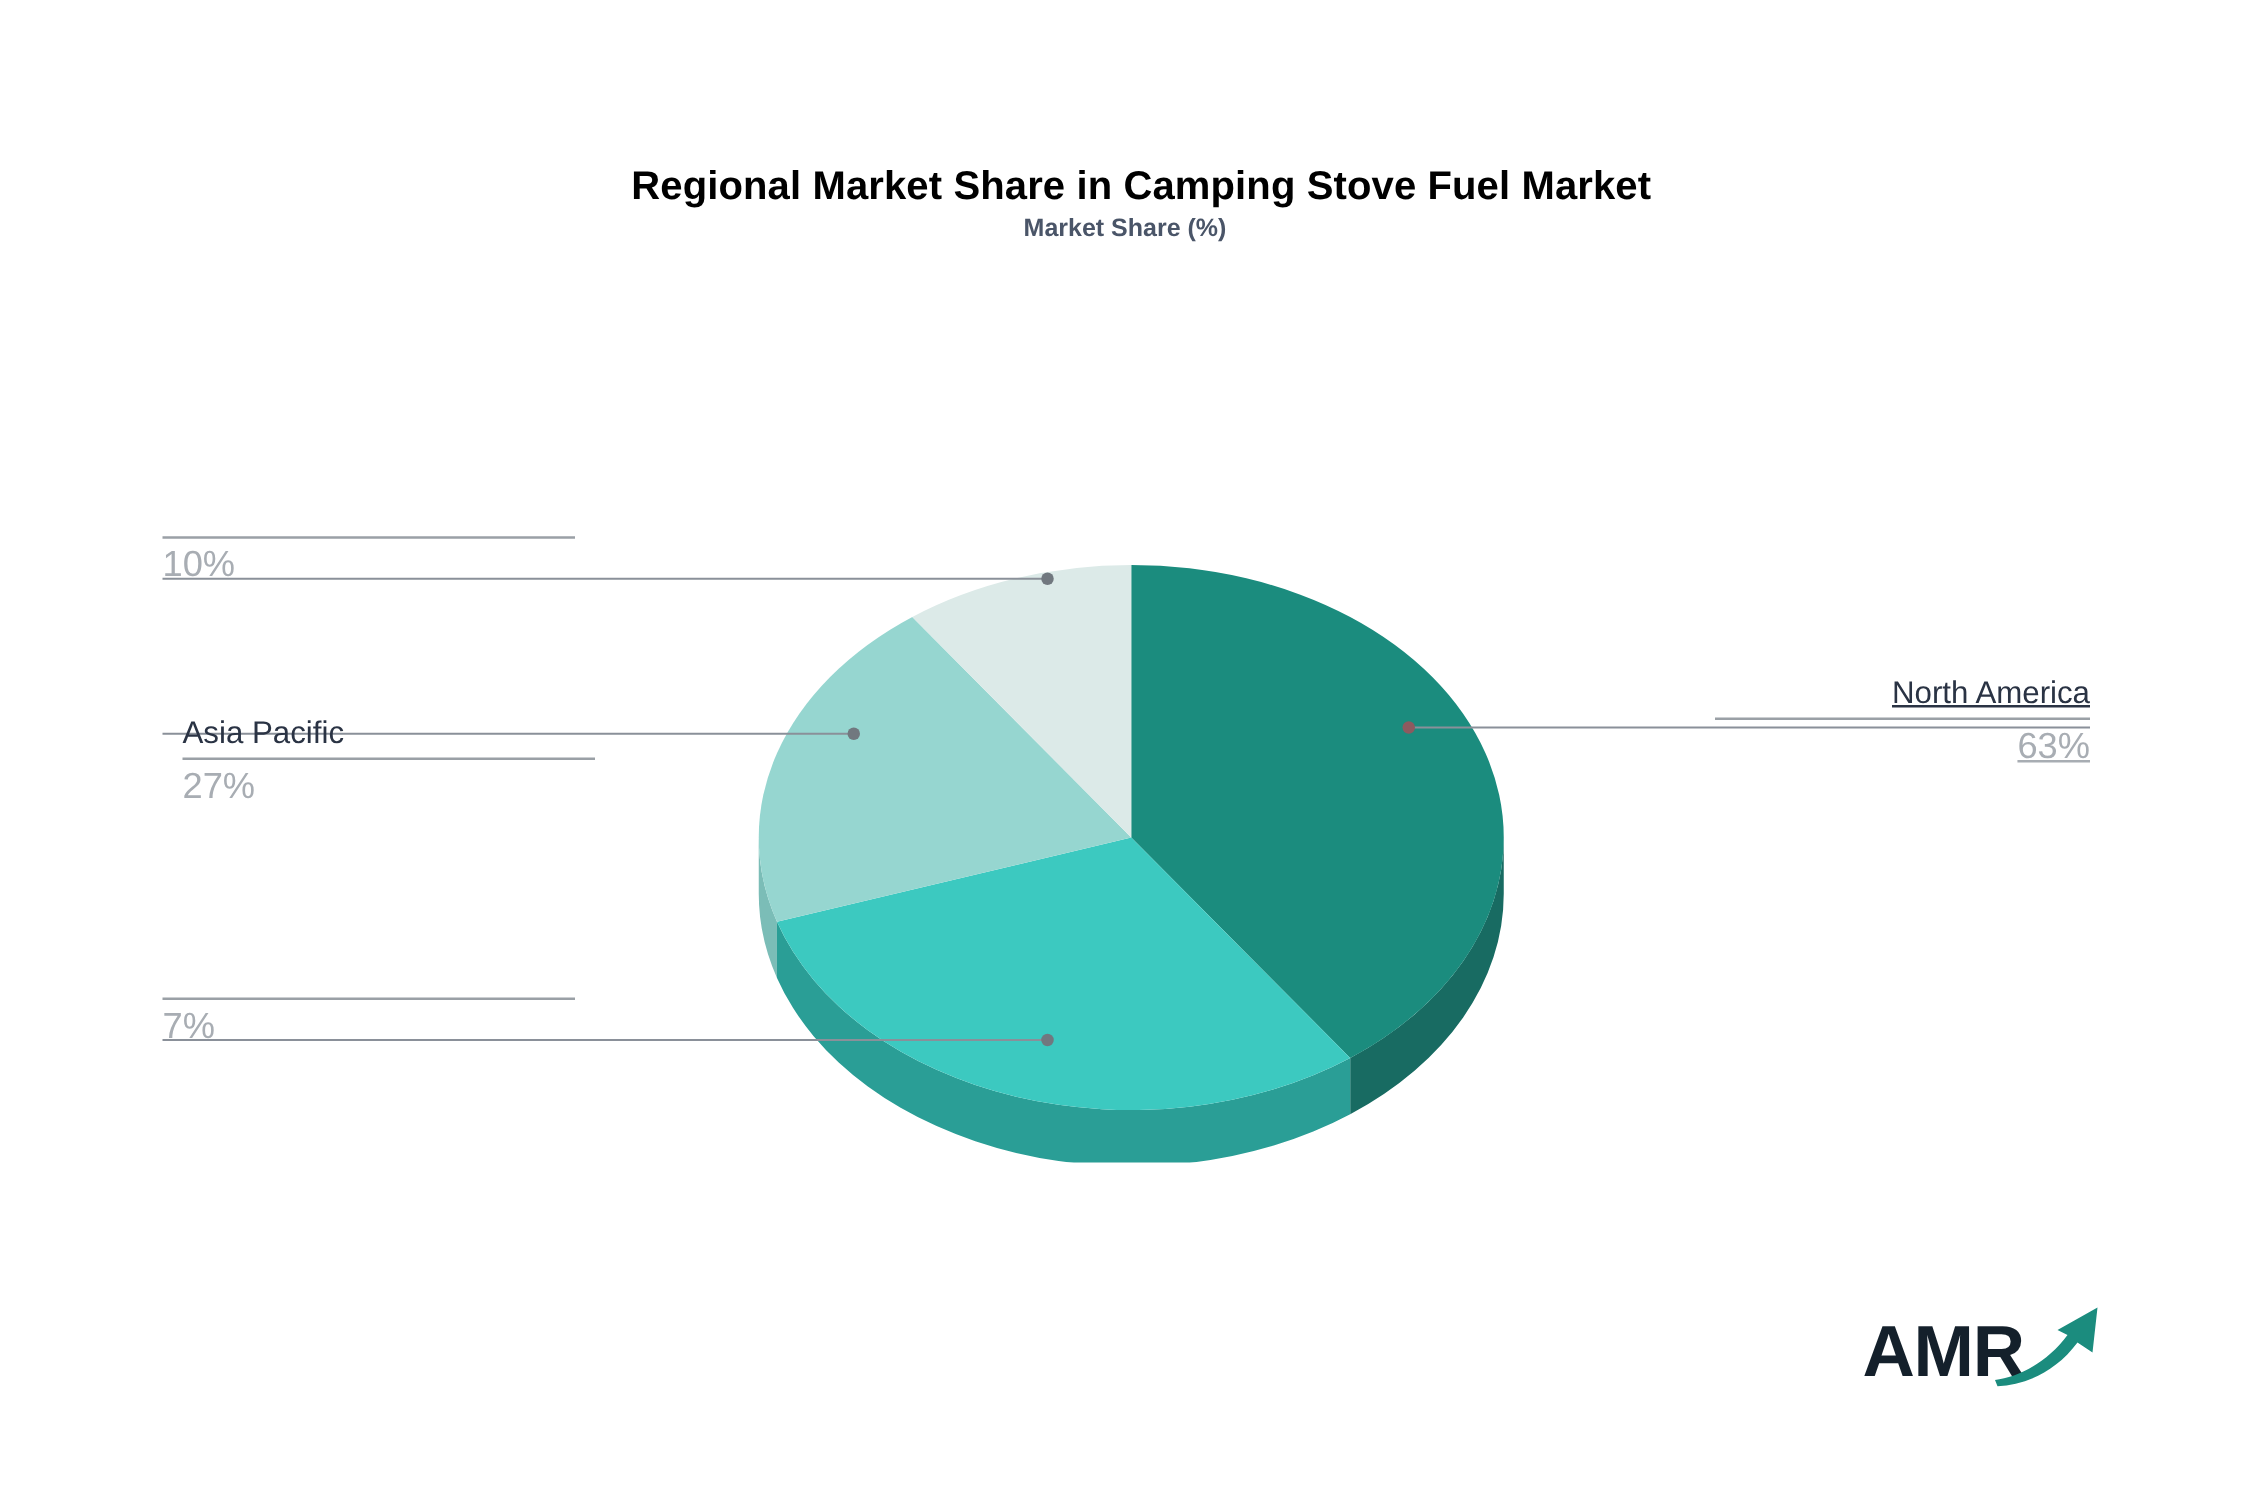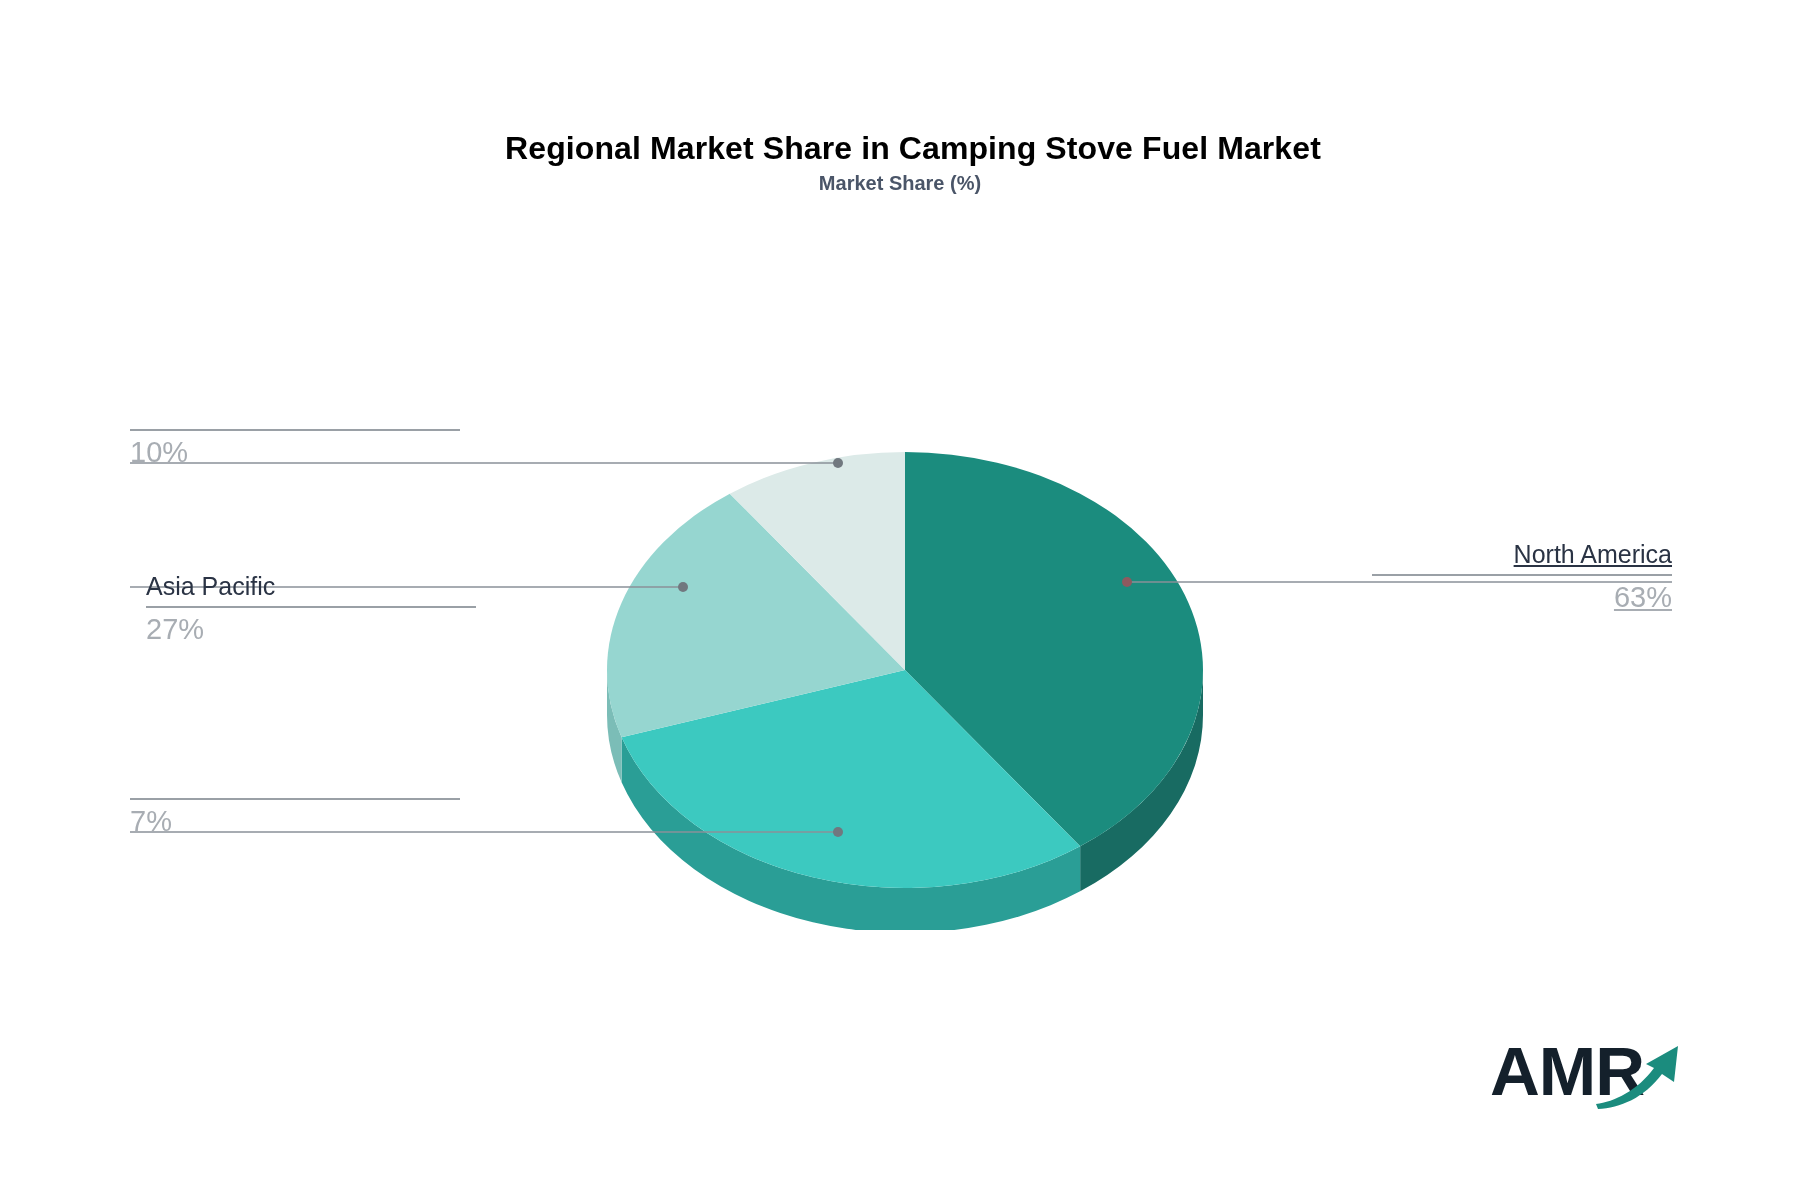--- a/index.html
+++ b/index.html
@@ -90,22 +90,22 @@
   #amr-logo {
     position: absolute;
     left: 1490px;
     top: 1030px;
     width: 200px;
     height: 90px;
   }
   #amr-logo .amr-text {
     position: absolute;
     left: 0;
-    top: 2px;
-    font-size: 69px;
+    top: 18px;
+    font-size: 58px;
     font-weight: bold;
     color: #14202b;
     letter-spacing: -1px;
     font-family: "Liberation Sans", sans-serif;
   }
   #amr-logo .amr-arrow {
     position: absolute;
     left: 104px;
     top: 8px;
   }

